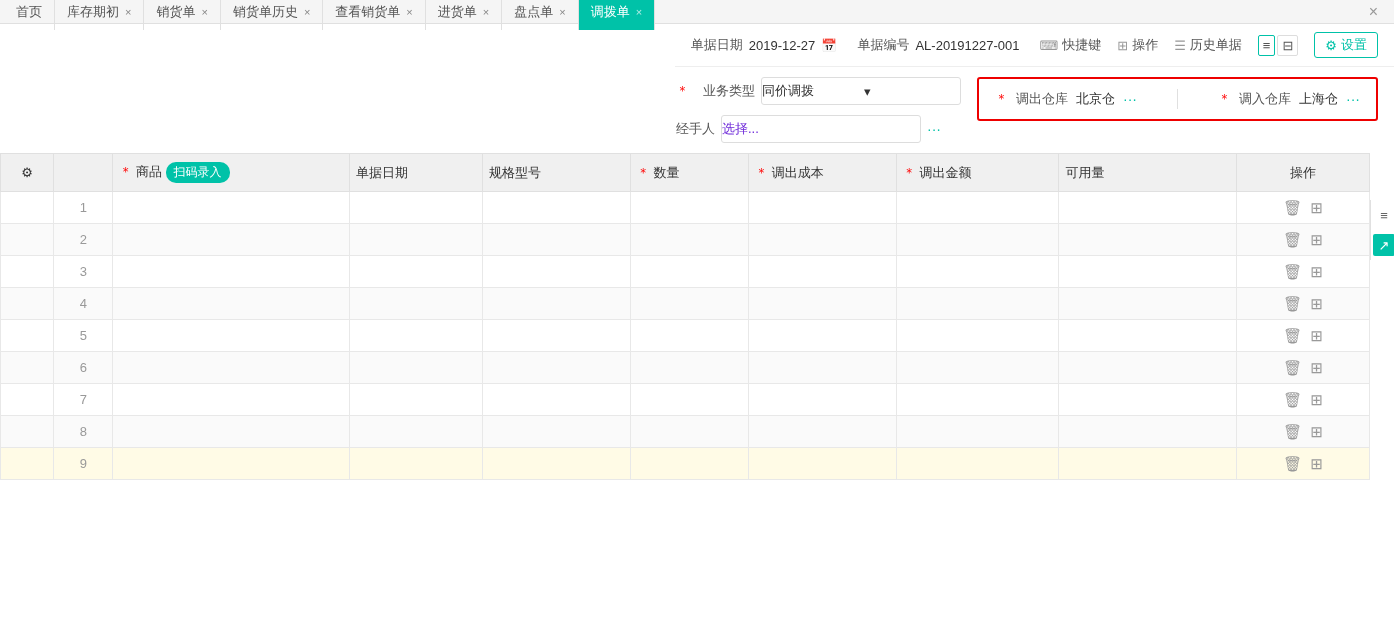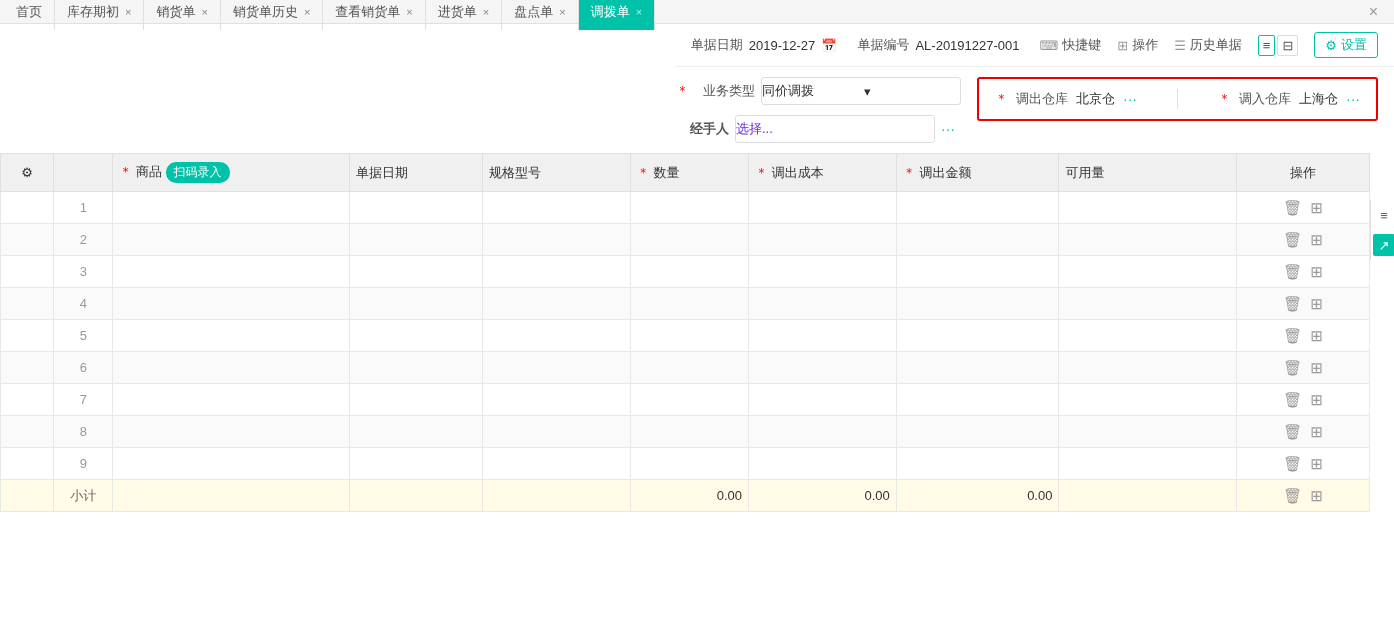--- a/index.html
+++ b/index.html
@@ -298,21 +298,21 @@
       <div class="form-left">
         <div class="form-field">
           <span class="required-star">＊</span>
           <span class="field-label">业务类型</span>
           <div class="field-value" style="min-width:200px;">
             <span>同价调拨</span>
             <span class="field-dropdown">▾</span>
           </div>
         </div>
         <div class="form-field">
-          <span class="field-label" style="margin-left:14px;font-weight:bold;">经手人</span>
+          <span class="field-label" style="margin-left:0;">经手人</span>
           <div class="field-value" style="min-width:200px; color:#aaa;">
             <span style="color:#6d28d9;">选择...</span>
           </div>
           <span class="field-more">···</span>
         </div>
       </div>
 
       <div class="warehouse-section">
         <div class="wh-field">
           <span class="required-star">＊</span>
@@ -519,37 +519,20 @@
         <td></td>
         <td></td>
         <td></td>
         <td>
           <div class="action-cell">
             <span class="icon-btn">🗑</span>
             <span class="icon-btn">⊞</span>
           </div>
         </td>
       </tr>
-            <tr class="subtotal-row">
-        <td></td>
-        <td class="row-num" style="color:#666;">小计</td>
-        <td></td>
-        <td></td>
-        <td></td>
-        <td style="text-align:right;">0.00</td>
-        <td style="text-align:right;">0.00</td>
-        <td style="text-align:right;">0.00</td>
-        <td></td>
-        <td>
-          <div class="action-cell">
-            <span class="icon-btn">🗑</span>
-            <span class="icon-btn">⊞</span>
-          </div>
-        </td>
-      </tr>
           </tbody>
       </table>
     </div>
   </div>
 
   <div style="position:fixed; right:0; top:200px; display:flex; flex-direction:column; gap:4px; background:#fff; border-left:1px solid #e0e0e0; padding:4px 2px; width:24px; z-index:100;">
     <div class="sidebar-btn">≡</div>
     <div class="sidebar-btn green" style="margin-top:4px;">↗</div>
   </div>
 

